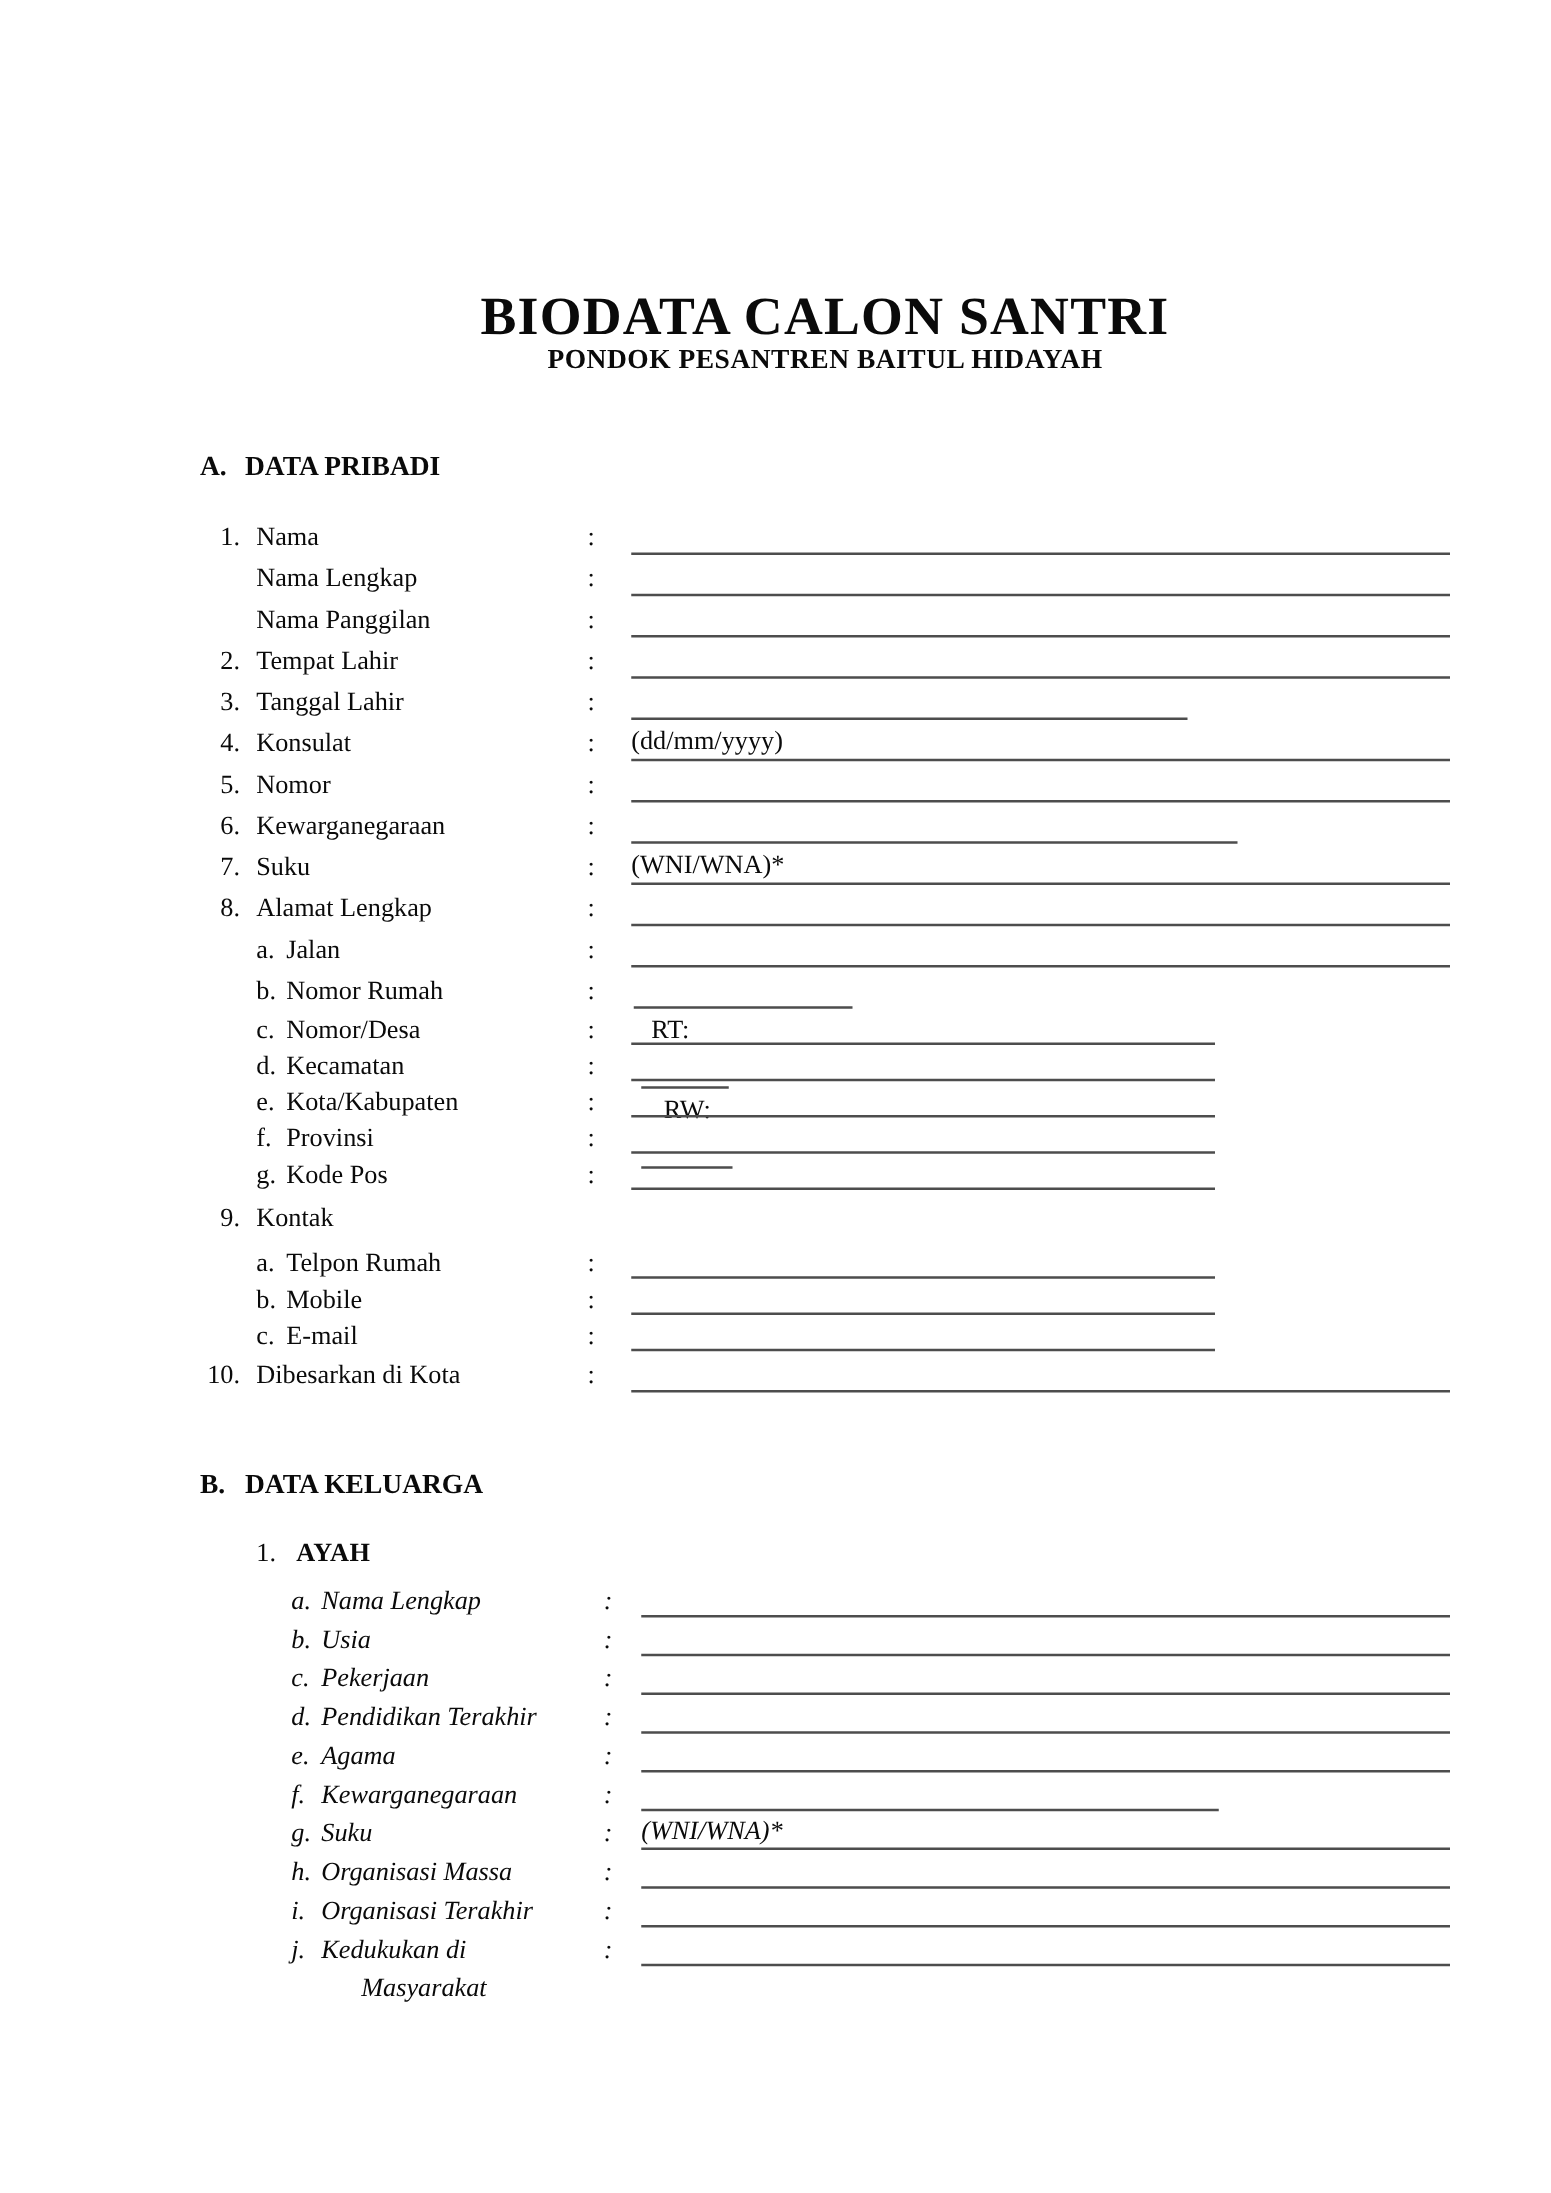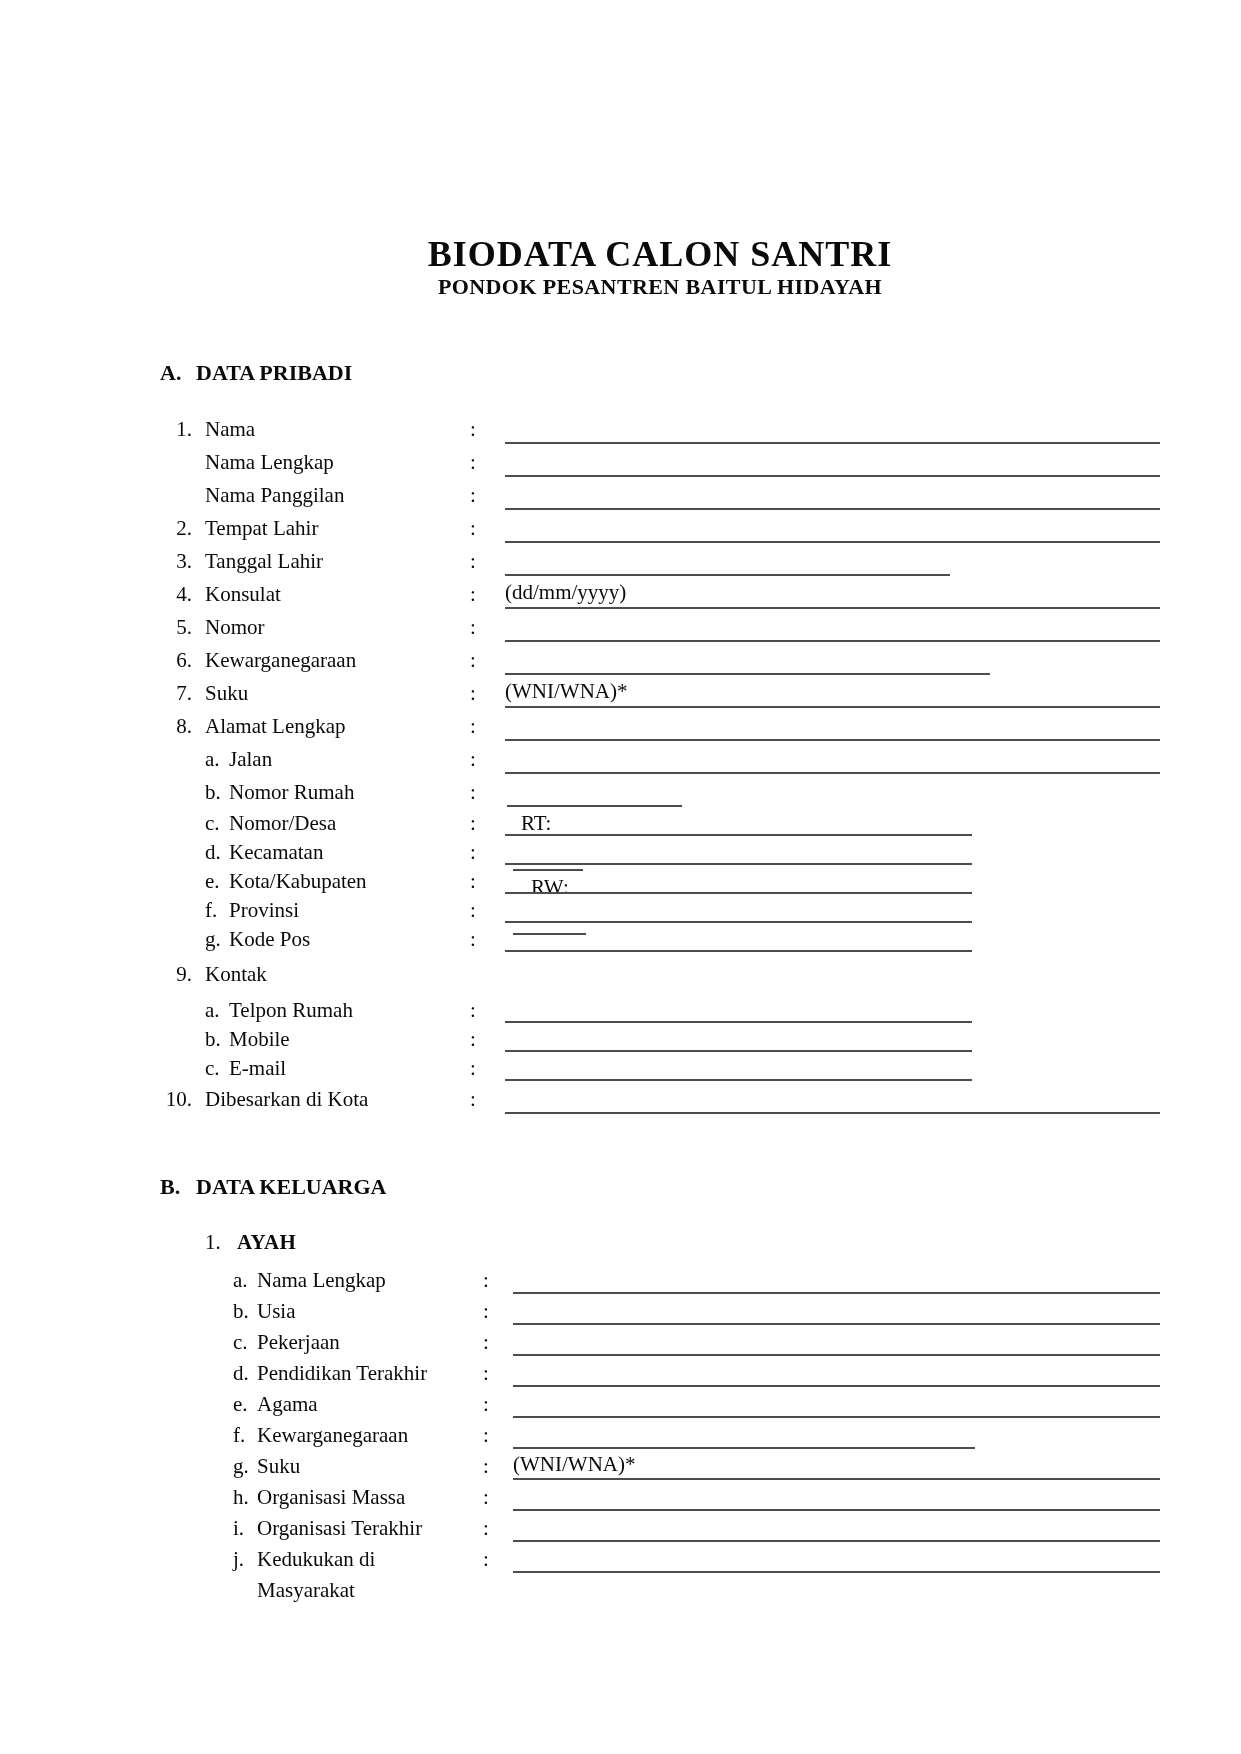--- a/index.html
+++ b/index.html
@@ -3,48 +3,48 @@
 <meta charset="utf-8">
 <style>
   html,body{margin:0;padding:0;background:#ffffff;}
   .page{
     width:1241px;height:1754px;box-sizing:border-box;position:relative;
     background:#ffffff;color:#0a0a0a;overflow:hidden;
     font-family:"Liberation Serif","DejaVu Serif",serif;
     padding:236px 81px 0 160px;
   }
   .titleblock{text-align:center;width:1000px;margin:0 auto;}
-  h1.title{font-size:36px;line-height:36px;margin:0;font-weight:bold;letter-spacing:1px;}
+  h1.title{font-size:43px;line-height:36px;margin:0;font-weight:bold;letter-spacing:1px;}
   h2.subtitle{font-size:22px;line-height:30px;margin:0;font-weight:bold;letter-spacing:0.4px;}
   .sec-heading{margin:56px 0 25px 0;height:30px;line-height:30px;font-size:22px;font-weight:bold;}
   .sec-heading .sec-letter{display:inline-block;width:36px;}
   .subsec-heading{margin:24px 0 8px 0;height:30px;line-height:30px;font-size:21px;padding-left:45px;}
   .subsec-heading .subsec-num{display:inline-block;width:32px;font-weight:normal;}
   .subsec-heading .subsec-title{font-weight:bold;letter-spacing:0.3px;}
   .row{display:flex;height:33px;font-size:21px;}
   .row .cell{display:block;height:100%;line-height:33px;white-space:nowrap;}
   .row.line-short{height:29px;}
   .row.line-short .cell{line-height:29px;}
   .row.line-none{height:40px;}
   .row.line-none .cell{line-height:40px;}
-  .row.cont{height:31px;}
+  .row.cont{height:31px;gap:32px;}
   .row.cont .cell{line-height:31px;}
   .line-none + .row{margin-top:2px;}
   .num{width:45px;box-sizing:border-box;text-align:right;padding-right:13px;flex:none;}
   .labelcell{width:265px;flex:none;overflow:visible;}
   .letter{display:inline-block;width:24px;}
   .coloncell{width:35px;flex:none;}
   .valuecell{flex:1;display:flex;align-items:stretch;min-width:0;}
   .bl{display:block;border-bottom:2px solid #4d4d4d;height:calc(100% - 4px);flex:none;}
   .bl.grow{flex:1;}
   .spacer{flex:1;}
   .suffix{white-space:nowrap;}
   .rtlabel{white-space:nowrap;}
   
-  .rows.b .row{height:31px;}
+  .rows.b .row{height:31px;font-style:italic;}
   .rows.b .row .cell{line-height:31px;}
   .rows.b .num{width:73px;}
   .rows.b .labelcell{width:250px;}
   .rows.b .coloncell{width:30px;}
   
   .rows.a .bl.w-short{width:467px;}
   .rows.a .bl.w-date{width:445px;}
   .rows.a .bl.w-wni{width:485px;}
   .rows.b .bl.w-wni{width:462px;}
   .bl.w-nr{width:175px;margin-left:2px;}

